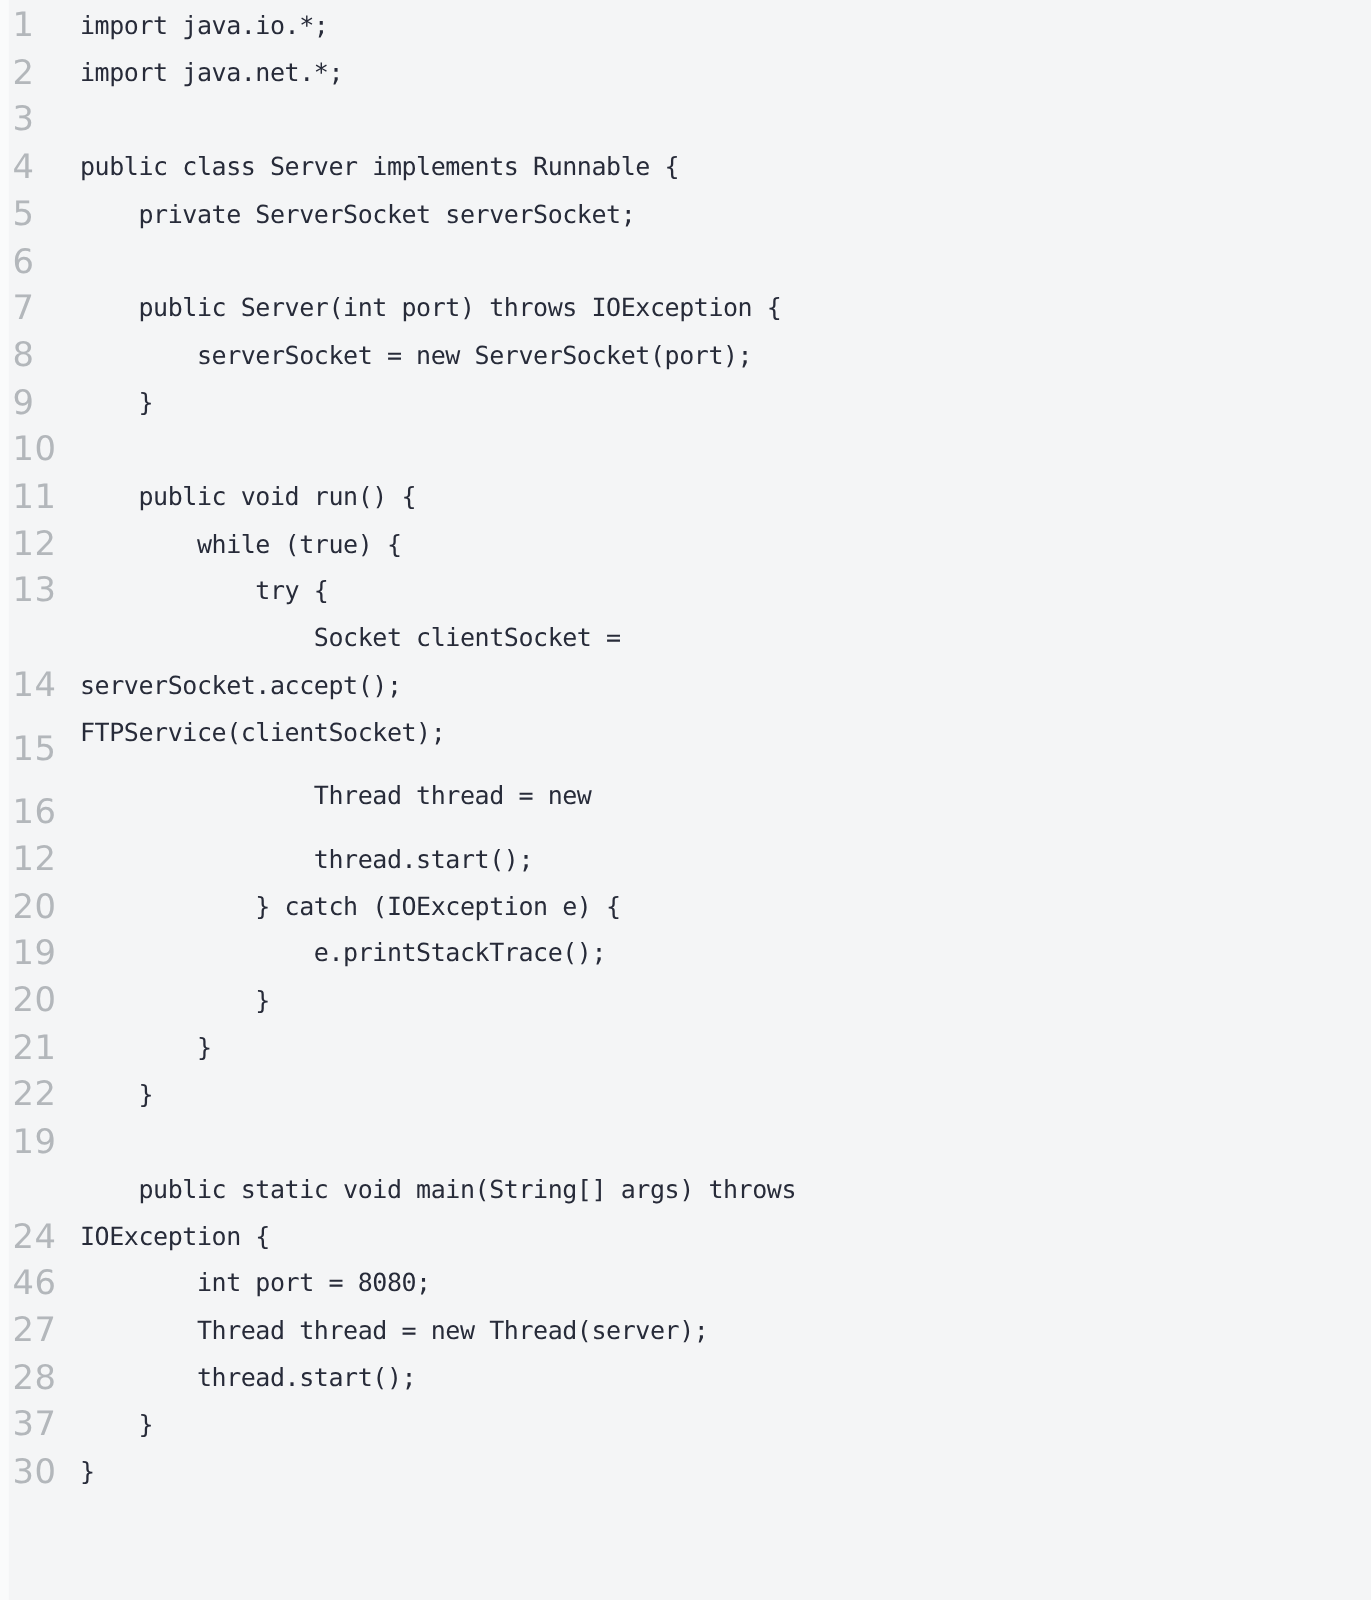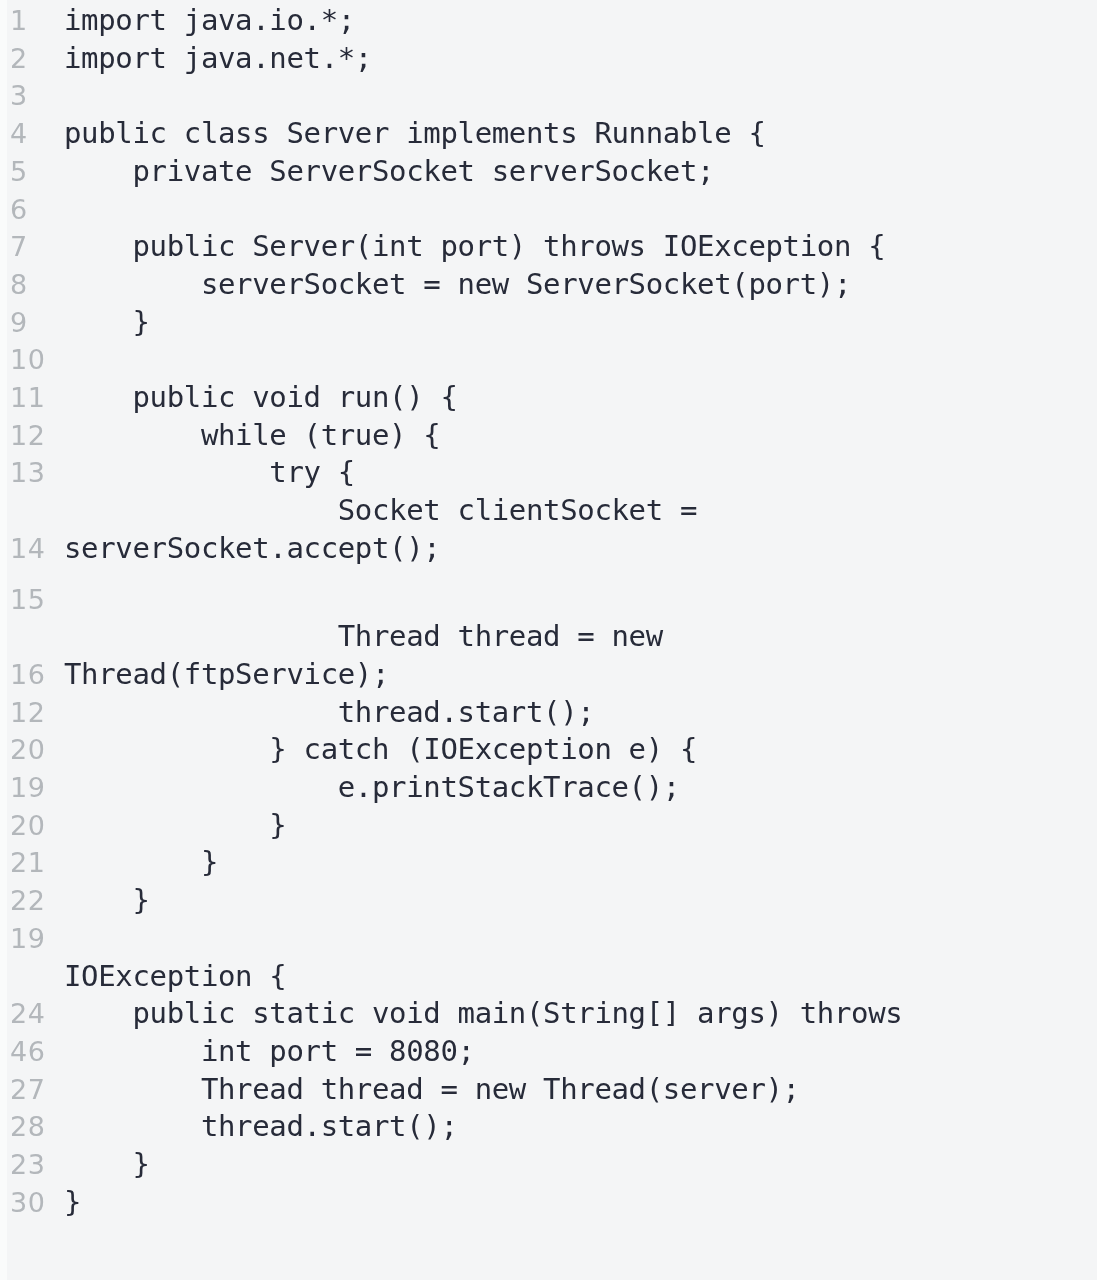--- a/index.html
+++ b/index.html
@@ -68,21 +68,21 @@
   
   .line-number.bottom-aligned {
     align-self: flex-end;
     margin-top: 13px;
   }
 
   .line-text {
     flex: 1 1 auto;
     color: #272b39;
     font-family: "DejaVu Sans Mono", monospace;
-    font-size: 29px;
+    font-size: 20px;
     line-height: 37.7px;
     white-space: pre;
     letter-spacing: -0.35px;
     padding-right: 0;
     box-sizing: border-box;
   }
 
   .line-text .wrap-row {
     display: block;
     white-space: pre;
@@ -149,25 +149,25 @@
       <div class="code-line">
         <div class="line-number">13</div>
         <div class="line-text"><span class="wrap-row">            try {</span></div>
       </div>
       <div class="code-line">
         <div class="line-number bottom-aligned">14</div>
         <div class="line-text"><span class="wrap-row">                Socket clientSocket =</span><span class="wrap-row">serverSocket.accept();</span></div>
       </div>
       <div class="code-line">
         <div class="line-number bottom-aligned">15</div>
-        <div class="line-text"></div>
+        <div class="line-text"><span class="wrap-row">FTPService(clientSocket);</span></div>
       </div>
       <div class="code-line">
         <div class="line-number bottom-aligned">16</div>
-        <div class="line-text"><span class="wrap-row">                Thread thread = new</span><span class="wrap-row">Thread(ftpService);</span></div>
+        <div class="line-text"><span class="wrap-row">                Thread thread = new</span></div>
       </div>
       <div class="code-line">
         <div class="line-number">12</div>
         <div class="line-text"><span class="wrap-row">                thread.start();</span></div>
       </div>
       <div class="code-line">
         <div class="line-number">20</div>
         <div class="line-text"><span class="wrap-row">            } catch (IOException e) {</span></div>
       </div>
       <div class="code-line">
@@ -185,36 +185,36 @@
       <div class="code-line">
         <div class="line-number">22</div>
         <div class="line-text"><span class="wrap-row">    }</span></div>
       </div>
       <div class="code-line blank">
         <div class="line-number">19</div>
         <div class="line-text"><span class="wrap-row"></span></div>
       </div>
       <div class="code-line">
         <div class="line-number bottom-aligned">24</div>
-        <div class="line-text"><span class="wrap-row">IOException {</span><span class="wrap-row">    public static void main(String[] args) throws</span></div>
+        <div class="line-text"><span class="wrap-row">    public static void main(String[] args) throws</span><span class="wrap-row">IOException {</span></div>
       </div>
       <div class="code-line">
         <div class="line-number">46</div>
         <div class="line-text"><span class="wrap-row">        int port = 8080;</span></div>
       </div>
       <div class="code-line">
         <div class="line-number">27</div>
         <div class="line-text"><span class="wrap-row">        Thread thread = new Thread(server);</span></div>
       </div>
       <div class="code-line">
         <div class="line-number">28</div>
         <div class="line-text"><span class="wrap-row">        thread.start();</span></div>
       </div>
       <div class="code-line">
-        <div class="line-number">23</div>
+        <div class="line-number">37</div>
         <div class="line-text"><span class="wrap-row">    }</span></div>
       </div>
       <div class="code-line">
         <div class="line-number">30</div>
         <div class="line-text"><span class="wrap-row">}</span></div>
       </div>
     </div>
 </div>
 
 </body></html>

